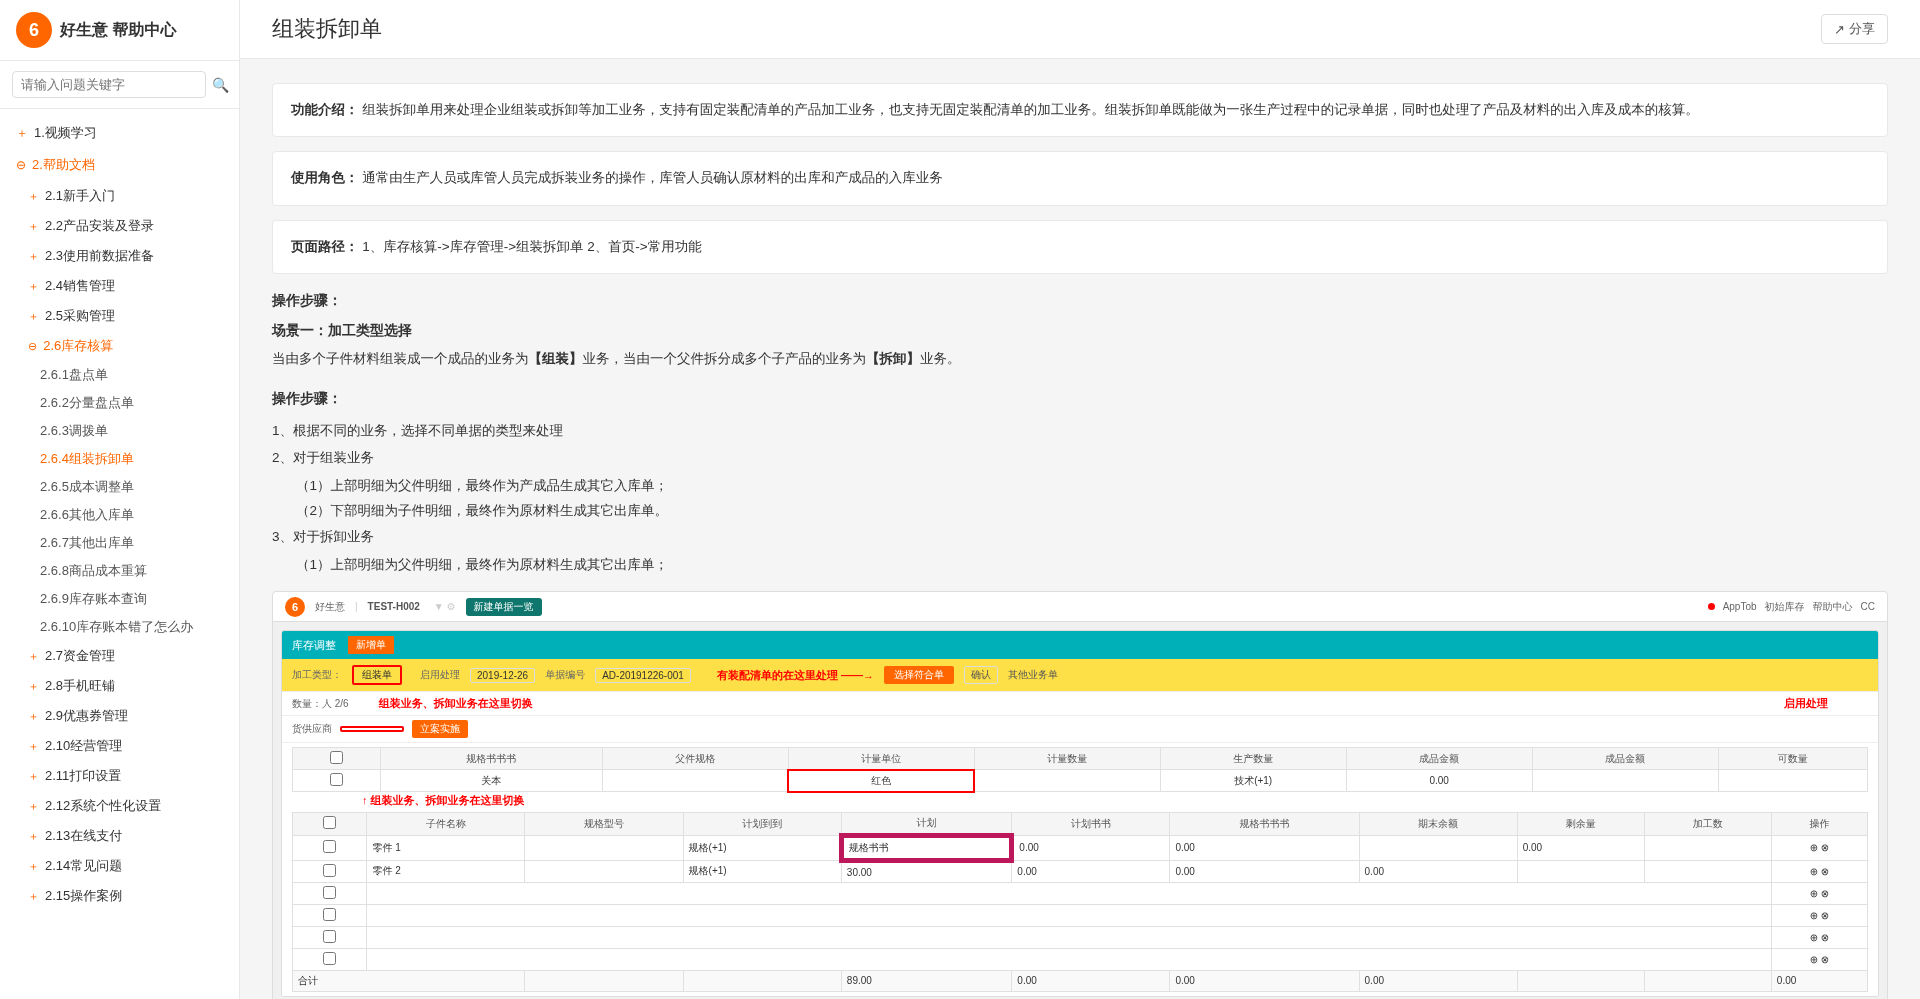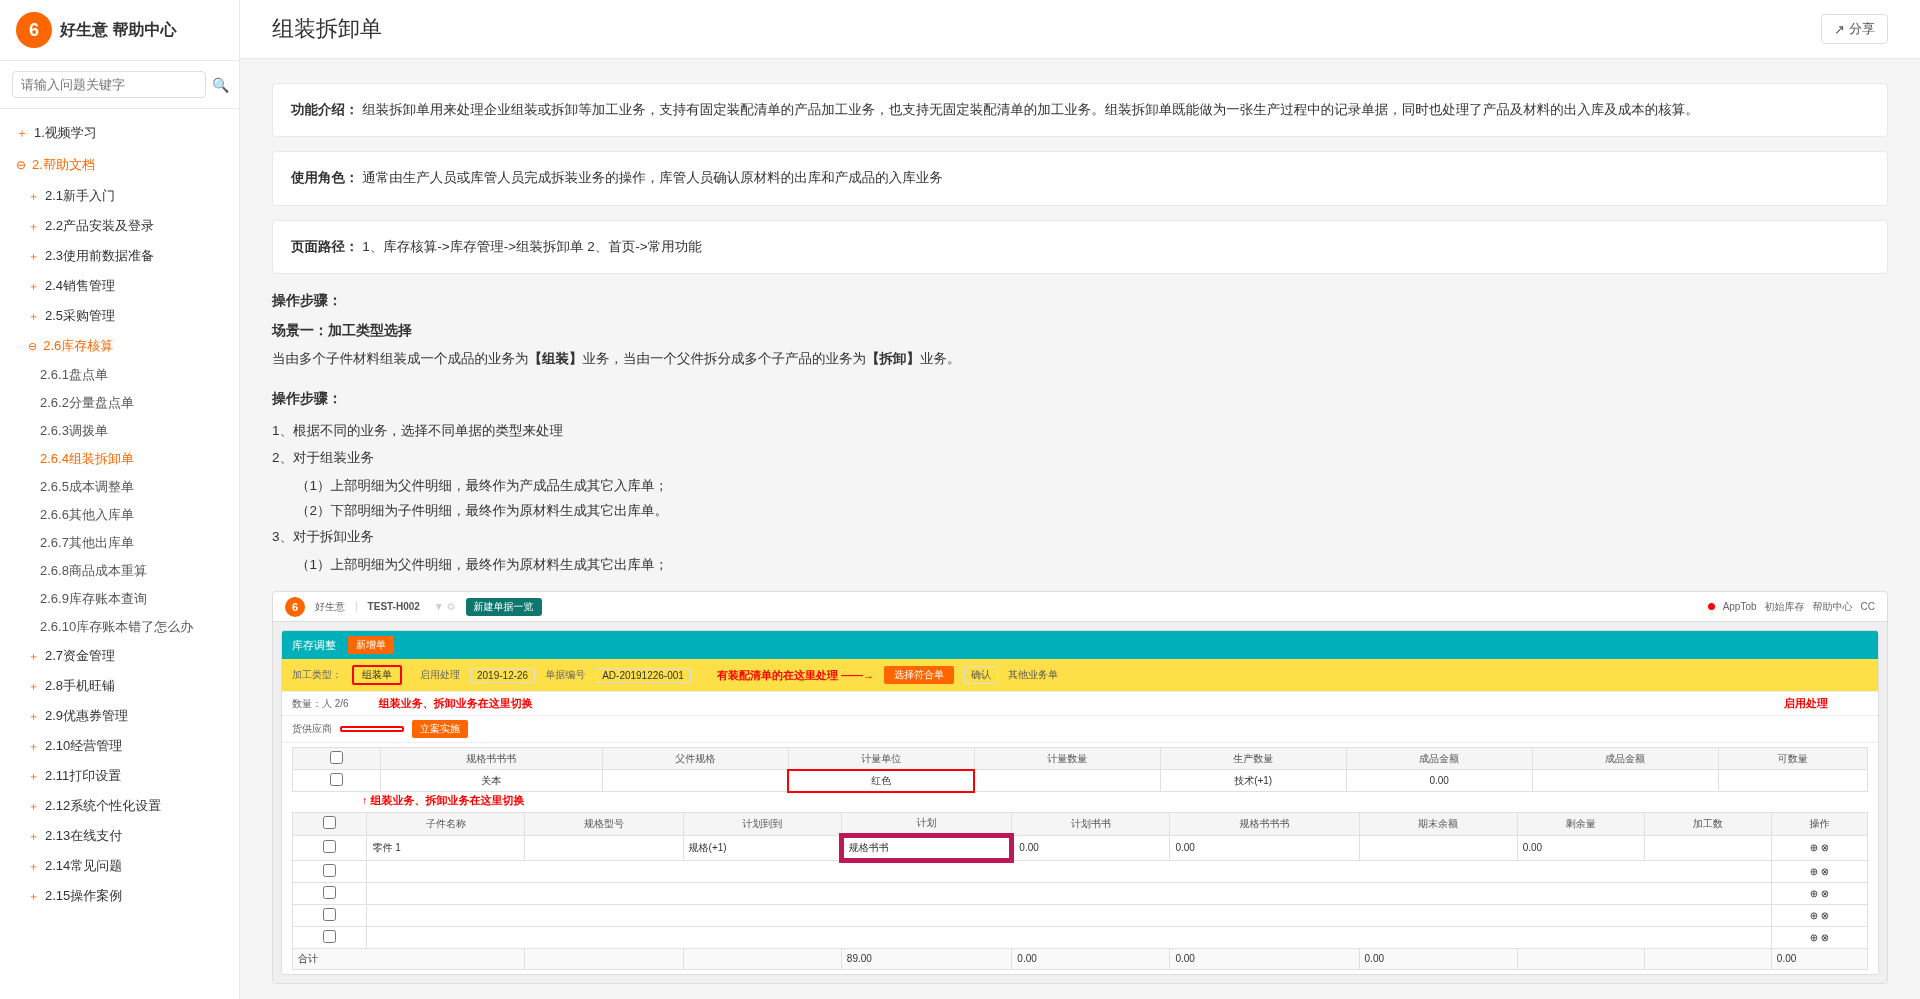--- a/index.html
+++ b/index.html
@@ -316,20 +316,33 @@
                   <td style="border:5px solid #be185d;padding:3px 5px;">规格书书</td>
                   <td style="border:1px solid #e0e0e0;padding:3px 5px;">0.00</td>
                   <td style="border:1px solid #e0e0e0;padding:3px 5px;">0.00</td>
                   <td style="border:1px solid #e0e0e0;padding:3px 5px;"></td>
                   <td style="border:1px solid #e0e0e0;padding:3px 5px;">0.00</td>
                   <td style="border:1px solid #e0e0e0;padding:3px 5px;"></td>
                   <td style="border:1px solid #e0e0e0;padding:3px 5px;text-align:center;">⊕ ⊗</td>
                 </tr>
                 <tr>
                   <td style="border:1px solid #e0e0e0;padding:3px 5px;text-align:center;"><input type="checkbox" style=""></td>
+                  <td style="border:1px solid #e0e0e0;padding:3px 5px;">零件 2</td>
+                  <td style="border:1px solid #e0e0e0;padding:3px 5px;"></td>
+                  <td style="border:1px solid #e0e0e0;padding:3px 5px;">规格(+1)</td>
+                  <td style="border:1px solid #e0e0e0;padding:3px 5px;">30.00</td>
+                  <td style="border:1px solid #e0e0e0;padding:3px 5px;">0.00</td>
+                  <td style="border:1px solid #e0e0e0;padding:3px 5px;">0.00</td>
+                  <td style="border:1px solid #e0e0e0;padding:3px 5px;">0.00</td>
+                  <td style="border:1px solid #e0e0e0;padding:3px 5px;"></td>
+                  <td style="border:1px solid #e0e0e0;padding:3px 5px;"></td>
+                  <td style="border:1px solid #e0e0e0;padding:3px 5px;text-align:center;">⊕ ⊗</td>
+                </tr>
+                <tr>
+                  <td style="border:1px solid #e0e0e0;padding:3px 5px;text-align:center;"><input type="checkbox" style=""></td>
                   <td style="border:1px solid #e0e0e0;padding:8px 5px;" colspan="9"></td>
                   <td style="border:1px solid #e0e0e0;padding:3px 5px;text-align:center;">⊕ ⊗</td>
                 </tr>
                 <tr>
                   <td style="border:1px solid #e0e0e0;padding:3px 5px;text-align:center;"><input type="checkbox" style=""></td>
                   <td style="border:1px solid #e0e0e0;padding:8px 5px;" colspan="9"></td>
                   <td style="border:1px solid #e0e0e0;padding:3px 5px;text-align:center;">⊕ ⊗</td>
                 </tr>
                 <tr>
                   <td style="border:1px solid #e0e0e0;padding:3px 5px;text-align:center;"><input type="checkbox" style=""></td>

